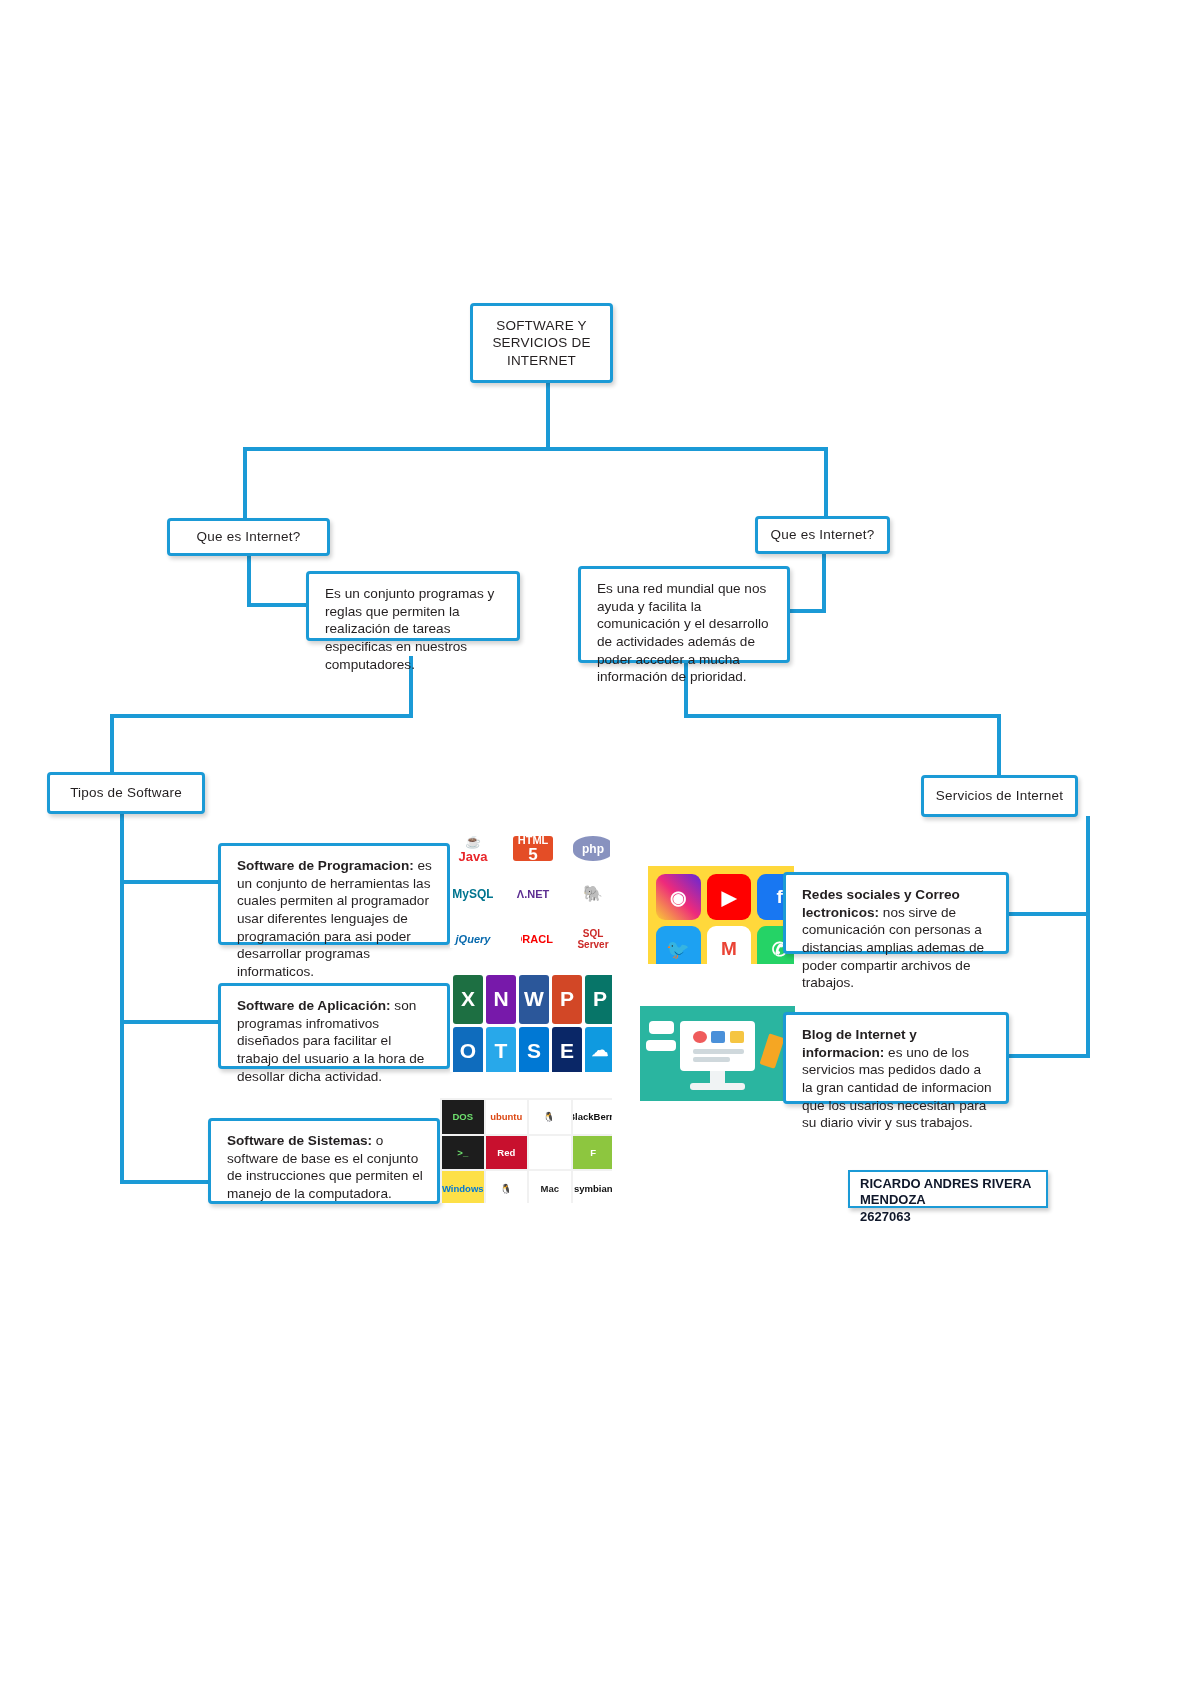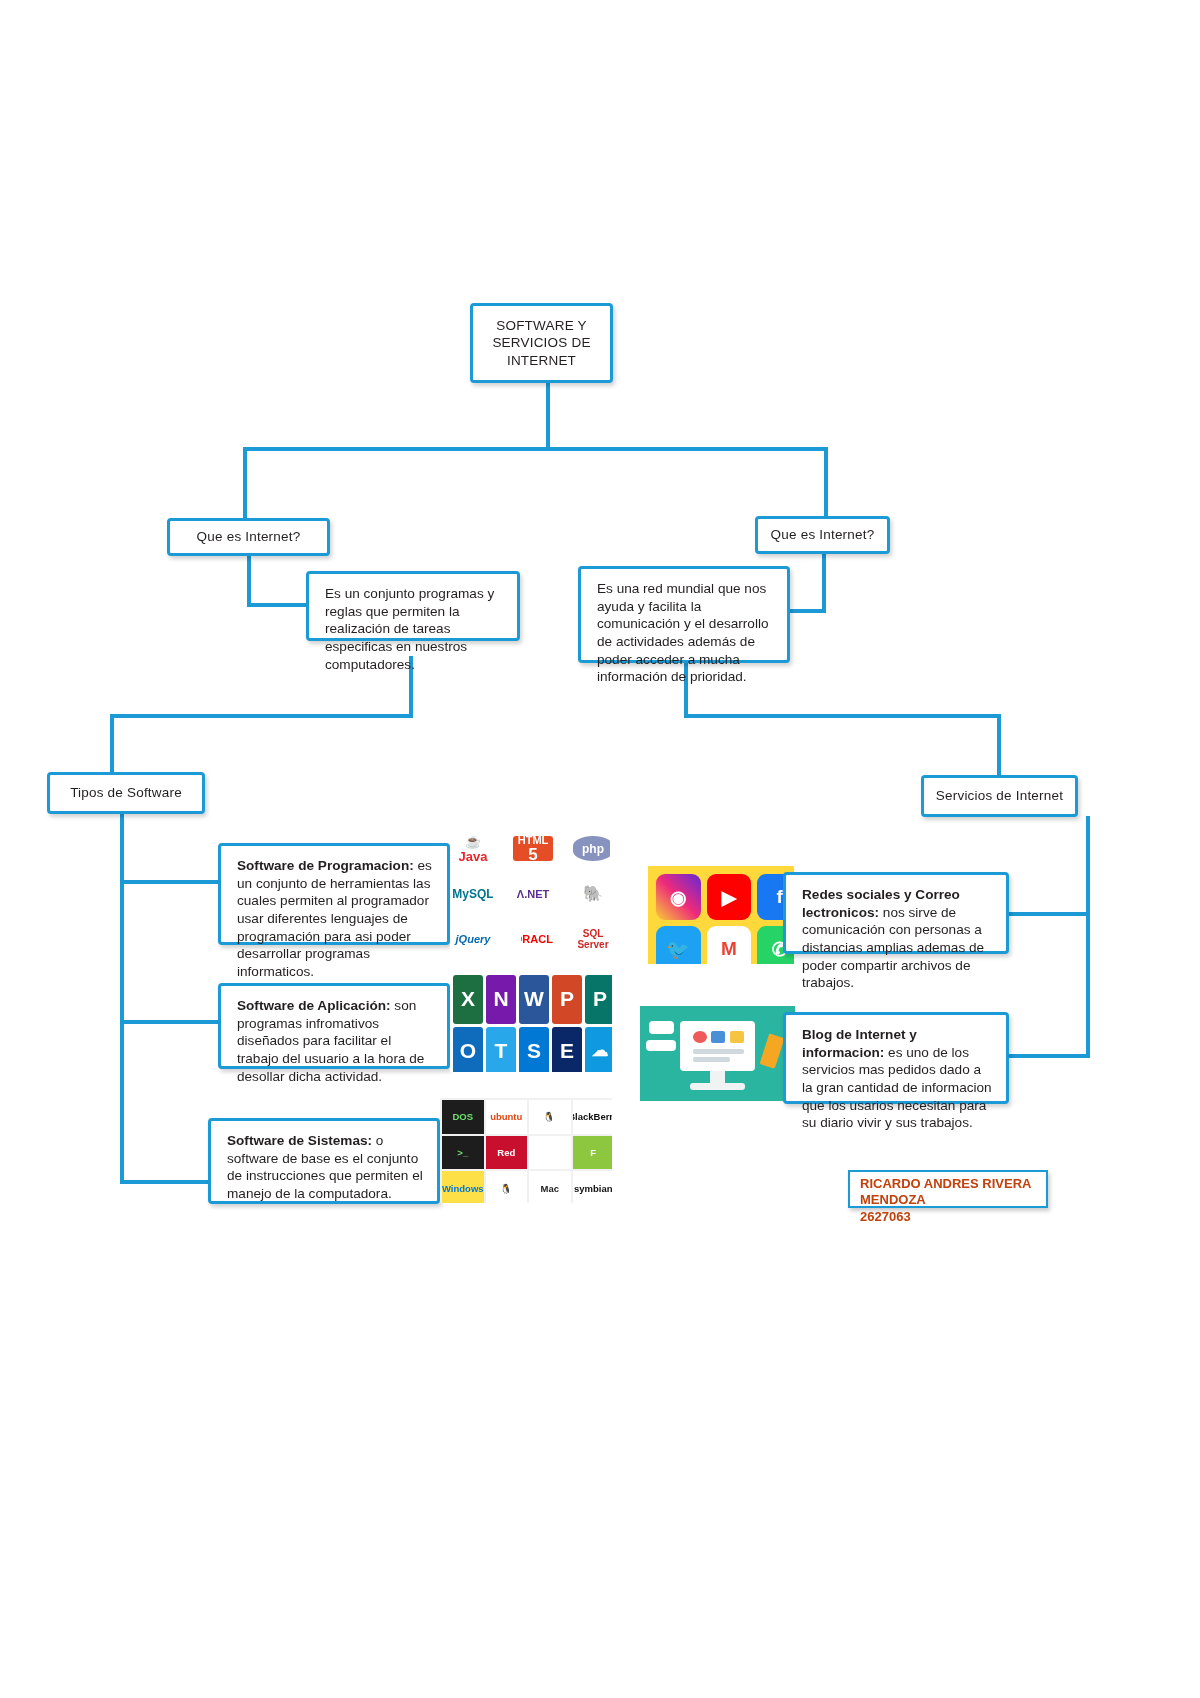--- a/index.html
+++ b/index.html
@@ -32,21 +32,21 @@
     padding:11px 14px 10px 16px;
   }
   .node.para p{margin:0;}
   .node.para b{font-weight:bold;}
 
   .shadowy{box-shadow:2px 3px 4px rgba(0,0,0,.18);}
 
   
   .plate{
     position:absolute;border:2px solid #1b9ad6;background:#fff;
-    font-size:13px;font-weight:bold;color:#c2410c;
+    font-size:13px;font-weight:bold;color:#0f172a;
     padding:4px 8px 7px 10px;box-sizing:border-box;line-height:1.25;
     box-shadow:2px 3px 4px rgba(0,0,0,.2);
   }
 
   
   .collage{position:absolute;box-sizing:border-box;overflow:hidden;}
   .cg-grid{display:grid;width:100%;height:100%;}
 
   .tile{display:flex;align-items:center;justify-content:center;
         font-weight:bold;overflow:hidden;text-align:center;}

